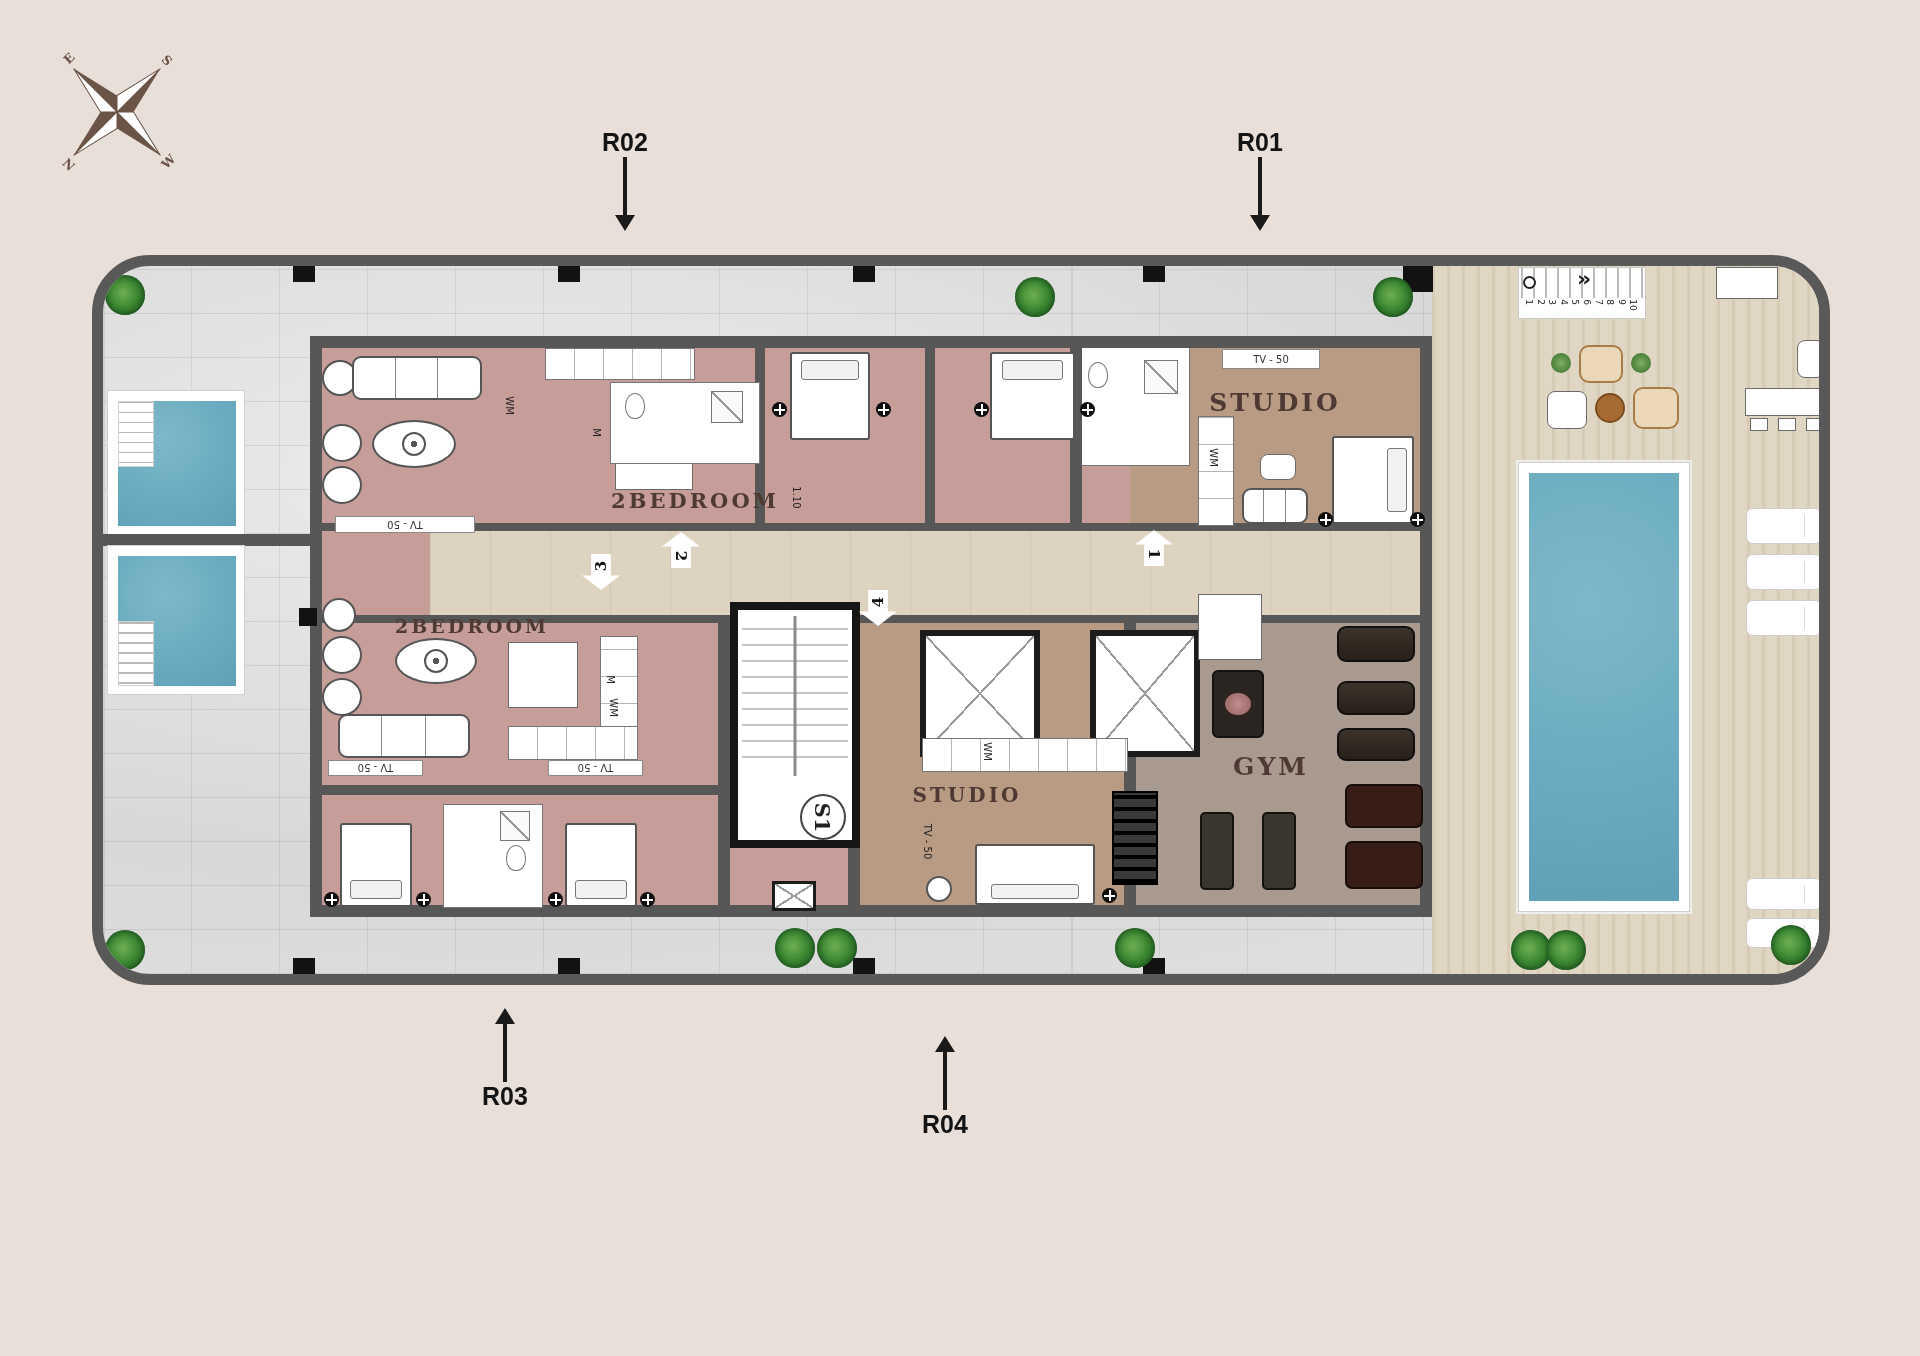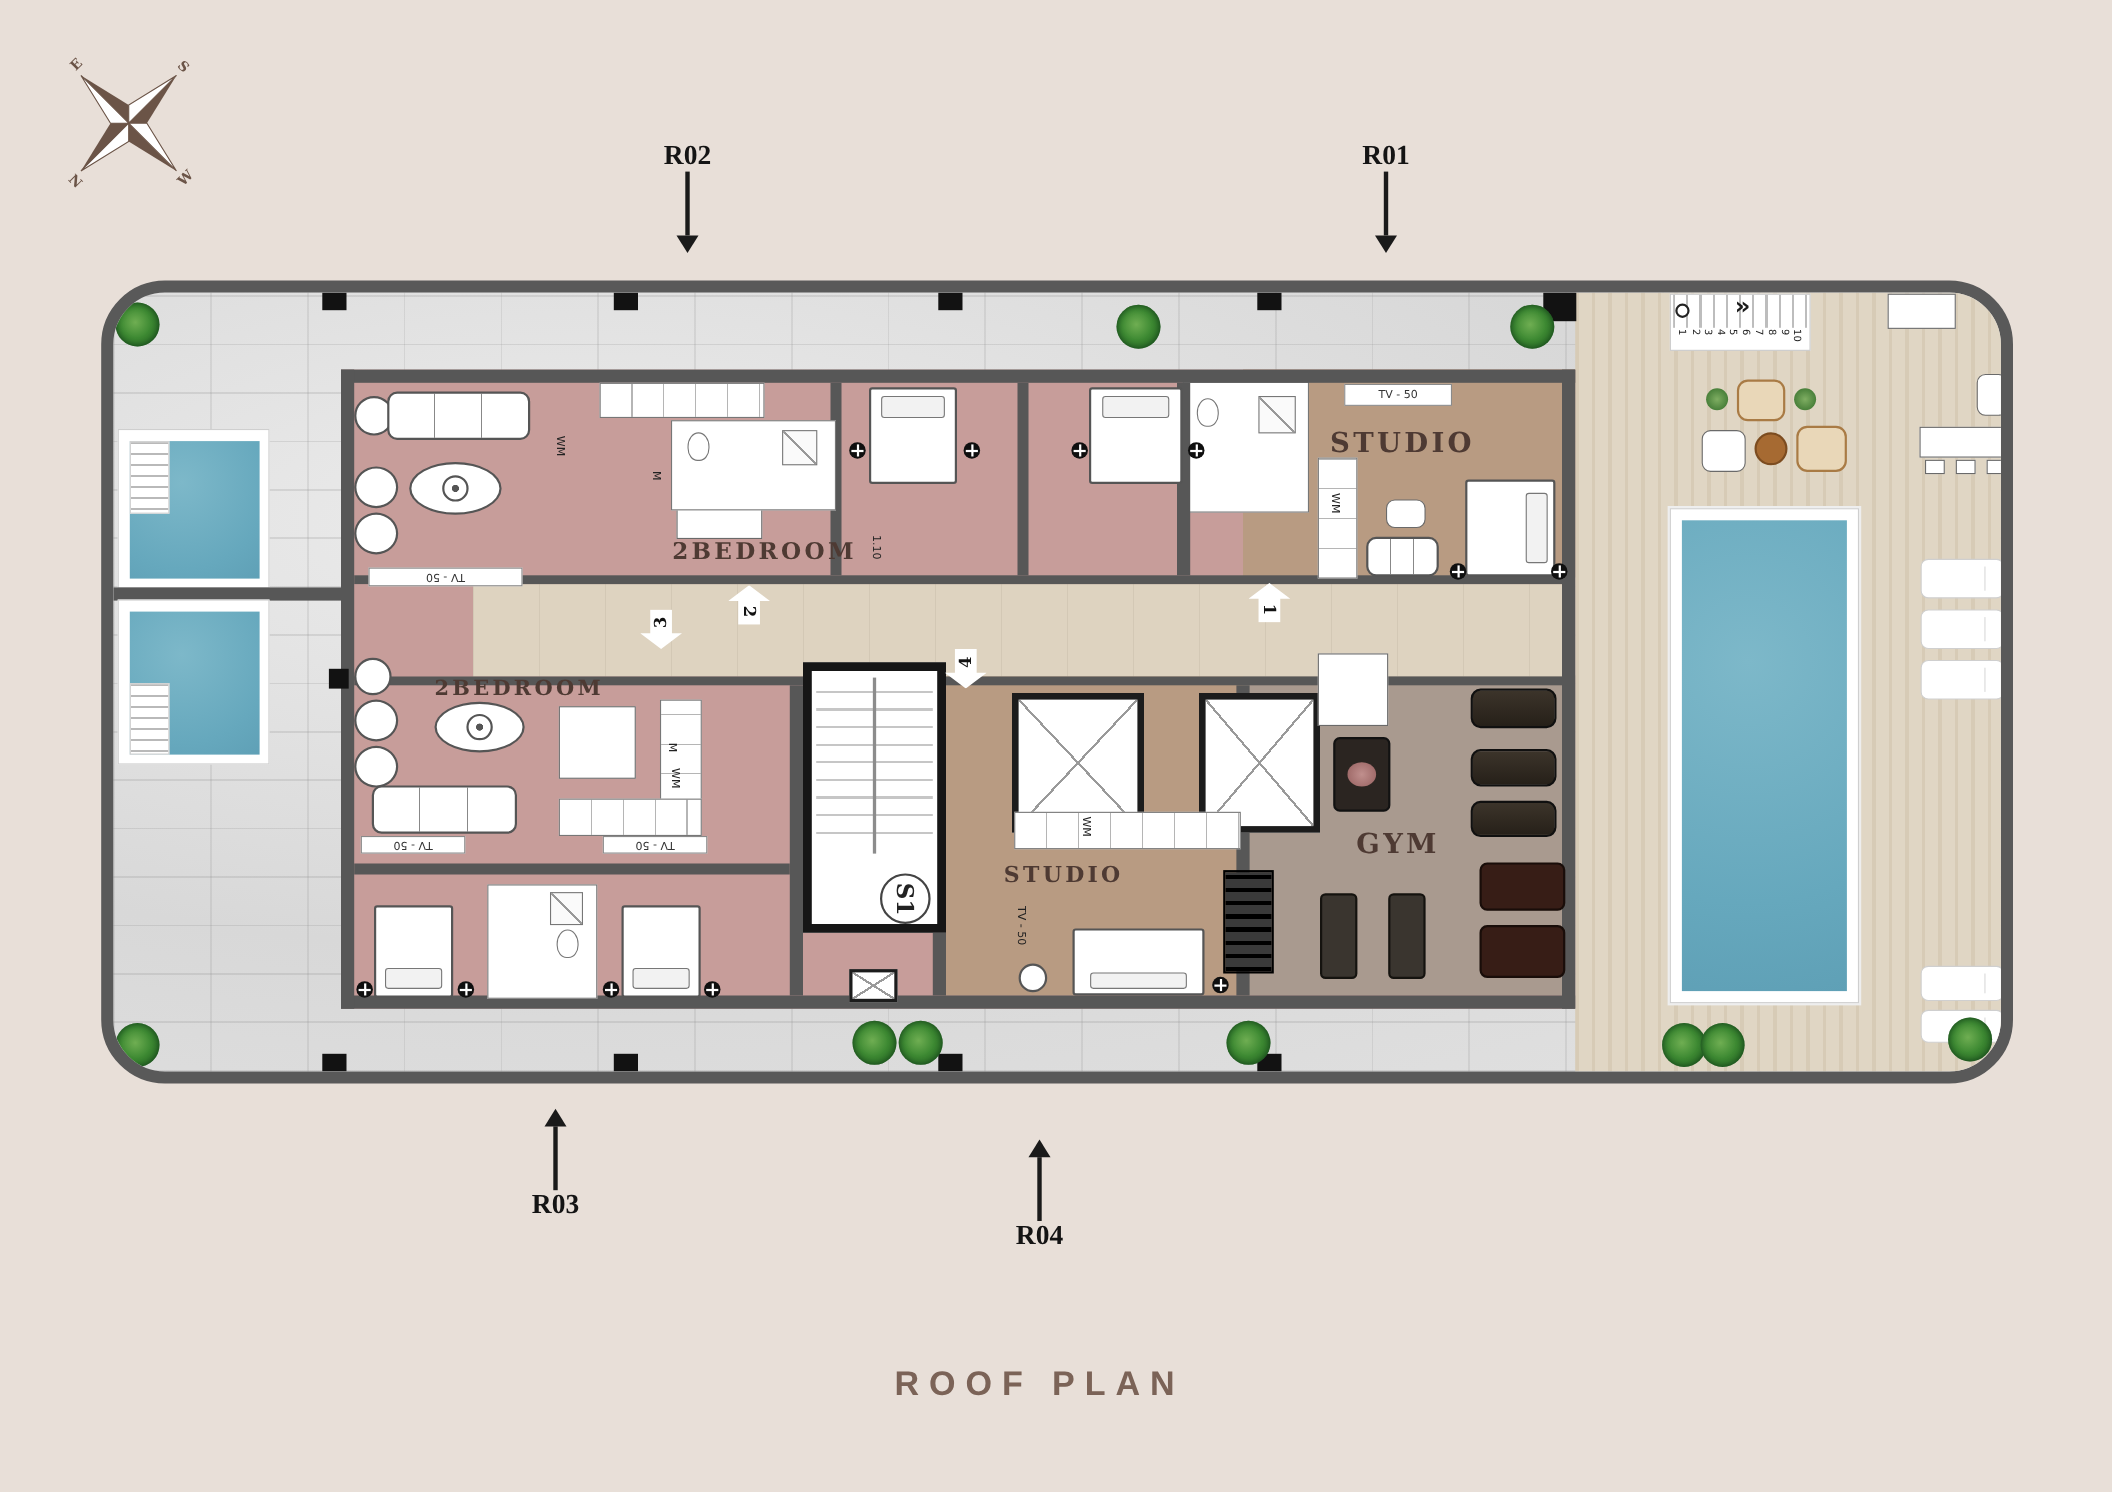--- a/index.html
+++ b/index.html
@@ -74,21 +74,21 @@
   .bench{background:#3a352f;border:2px solid #15130f;border-radius:5px;}
   .ballm{background:#2b2521;border:2px solid #121212;border-radius:6px;display:flex;align-items:center;justify-content:center;}
   .ballm i{width:26px;height:22px;border-radius:50%;background:radial-gradient(circle,#c08f8d,#96605f);}
 
   
   .roomlabel{font-family:"DejaVu Serif",serif;font-weight:bold;color:#4e3a33;letter-spacing:3px;text-align:center;}
   .tag{background:#fff;border:1px solid #8a8a8a;color:#333;font-family:"DejaVu Sans",sans-serif;font-size:10px;display:flex;align-items:center;justify-content:center;white-space:nowrap;}
   .flip{transform:rotate(180deg);}
   .vtag{font-family:"DejaVu Sans",sans-serif;font-size:10px;color:#222;transform:rotate(90deg);transform-origin:center;white-space:nowrap;}
   .callout{display:flex;flex-direction:column;align-items:center;width:70px;}
-  .callout .lbl{font-family:Liberation Serif, serif;font-weight:bold;font-size:25px;color:#141414;}
+  .callout .lbl{font-family:Liberation Sans, sans-serif;font-weight:bold;font-size:25px;color:#141414;}
   .arrline{width:4px;height:58px;background:#1a1a1a;}
   .arrhead{width:0;height:0;border-left:10px solid transparent;border-right:10px solid transparent;}
   .arrhead.down{border-top:16px solid #1a1a1a;}
   .arrhead.up{border-bottom:16px solid #1a1a1a;}
   .door{background:#fff;clip-path:polygon(50% 0,100% 40%,76% 40%,76% 100%,24% 100%,24% 40%,0 40%);display:flex;align-items:flex-end;justify-content:center;}
   .door span{font-family:"DejaVu Serif",serif;font-size:15px;font-weight:bold;color:#111;transform:rotate(90deg);margin-bottom:3px;}
   .door.down{transform:rotate(180deg);}
   .title{font-family:"Liberation Sans",sans-serif;font-weight:bold;font-size:31px;letter-spacing:9px;color:#7b6357;text-align:center;}
   .deckstairs{background:#fff;border:1px solid #c9c9c9;}
   .treads{background:repeating-linear-gradient(90deg,#bdbdbd 0 2px,transparent 2px 12px);}
@@ -346,14 +346,13 @@
     <div class="a tree" style="left:1270px;top:11px;"></div>
     <div class="a tree" style="left:2px;top:664px;"></div>
     <div class="a tree" style="left:672px;top:662px;"></div>
     <div class="a tree" style="left:714px;top:662px;"></div>
     <div class="a tree" style="left:1012px;top:662px;"></div>
     <div class="a tree" style="left:1408px;top:664px;"></div>
     <div class="a tree" style="left:1443px;top:664px;"></div>
     <div class="a tree" style="left:1668px;top:659px;"></div>
   </div>
 
-  <div class="a title" style="left:0;top:1240px;width:1890px;">ROOF  PLAN</div>
 </div>
 
 </body></html>

